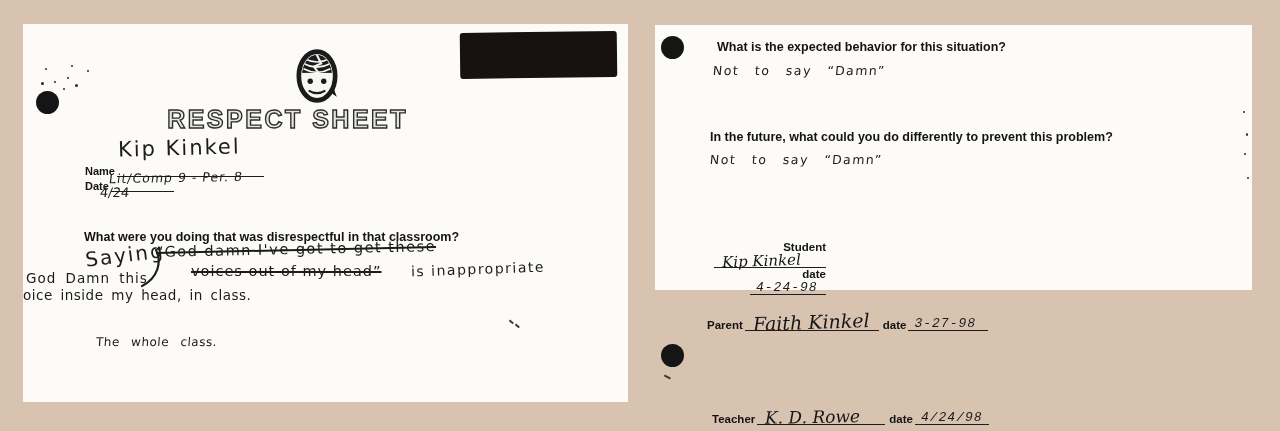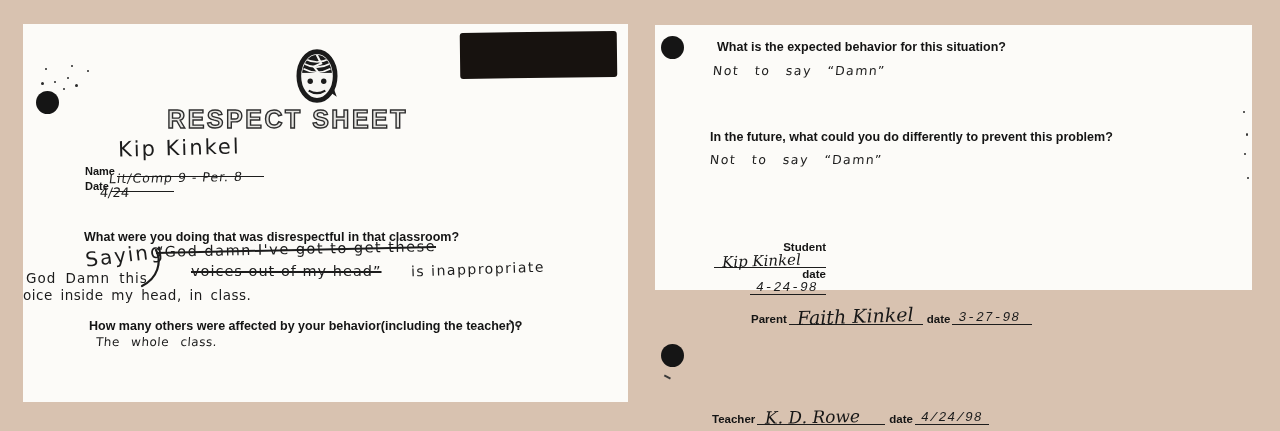--- a/index.html
+++ b/index.html
@@ -49,21 +49,21 @@
   .q2-left { left:66px; top:295px; }
   .a2-left { left:73px; top:311px; font-size:12px; letter-spacing:0.5px; word-spacing:7px; transform:skewX(-4deg); }
 
   .rq1 { left:62px; top:15px; }
   .ra1 { left:58px; top:38px;  font-size:12.5px; letter-spacing:1.5px; word-spacing:10px; transform:skewX(-5deg); }
   .rq2 { left:55px; top:105px; }
   .ra2 { left:55px; top:127px; font-size:12.5px; letter-spacing:1.5px; word-spacing:10px; transform:skewX(-5deg); }
 
   .sig-row { position:absolute; display:flex; align-items:flex-end; }
   .sr-student { left:57px; top:216px;flex-direction:column; }
-  .sr-parent  { left:52px; top:285px;margin-left:44px; }
+  .sr-parent  { left:52px; top:291px; }
   .sr-teacher { left:57px; top:345px;margin-top:40px; }
   .sig-row .flabel { font-size:11.5px; }
   .sig-line { position:relative; display:inline-block; border-bottom:1.6px solid #1d1d1d; height:15px; margin-left:2px; }
   .dlabel { margin-left:4px; }
   .sig-val { position:absolute; bottom:-3px; left:8px; }
   .sig-student { font-size:15px; transform:rotate(-2deg); }
   .sig-parent  { font-size:19px; transform:rotate(-2deg); }
   .sig-teacher { font-size:17px; transform:rotate(-1deg); }
   .date-val { position:absolute; bottom:-1px; left:6px; font-size:13px; font-style:italic;
               letter-spacing:1px; font-family:Liberation Mono, monospace; color:#1c1c1c; white-space:nowrap; }
@@ -131,21 +131,20 @@
     <div class="hw a1-lead">Saying</div>
     <svg class="connector" width="24" height="42" viewBox="0 0 24 42">
       <path d="M17,2 C23,14 19,30 3,38" stroke="#1c1c1c" stroke-width="2.2" fill="none" stroke-linecap="round"></path>
     </svg>
     <div class="hw a1-struck1 strike">“God damn I've got to get these</div>
     <div class="hw a1-struck2 strike">voices out of my head”</div>
     <div class="hw a1-tail">is inappropriate</div>
     <div class="hw a1-margin1">God Damn this</div>
     <div class="hw a1-margin2">oice inside my head, in class.</div>
 
-    <p class="printed q2-left">How many others were affected by your behavior(including the teacher)?</p>
     <div class="hw a2-left">The whole class.</div>
   </section>
 
   <section class="page right-page">
 
     <div class="hole" style="left:6px; top:11px;"></div>
     <div class="hole" style="left:6px; top:319px;"></div>
     <div class="dash" style="left:9px; top:351px; width:7px; height:1.5px; transform:rotate(28deg);"></div>
     <div class="spk" style="left:588px; top:86px;  width:2px; height:2px;"></div>
     <div class="spk" style="left:591px; top:108px; width:2px; height:3px;"></div>

